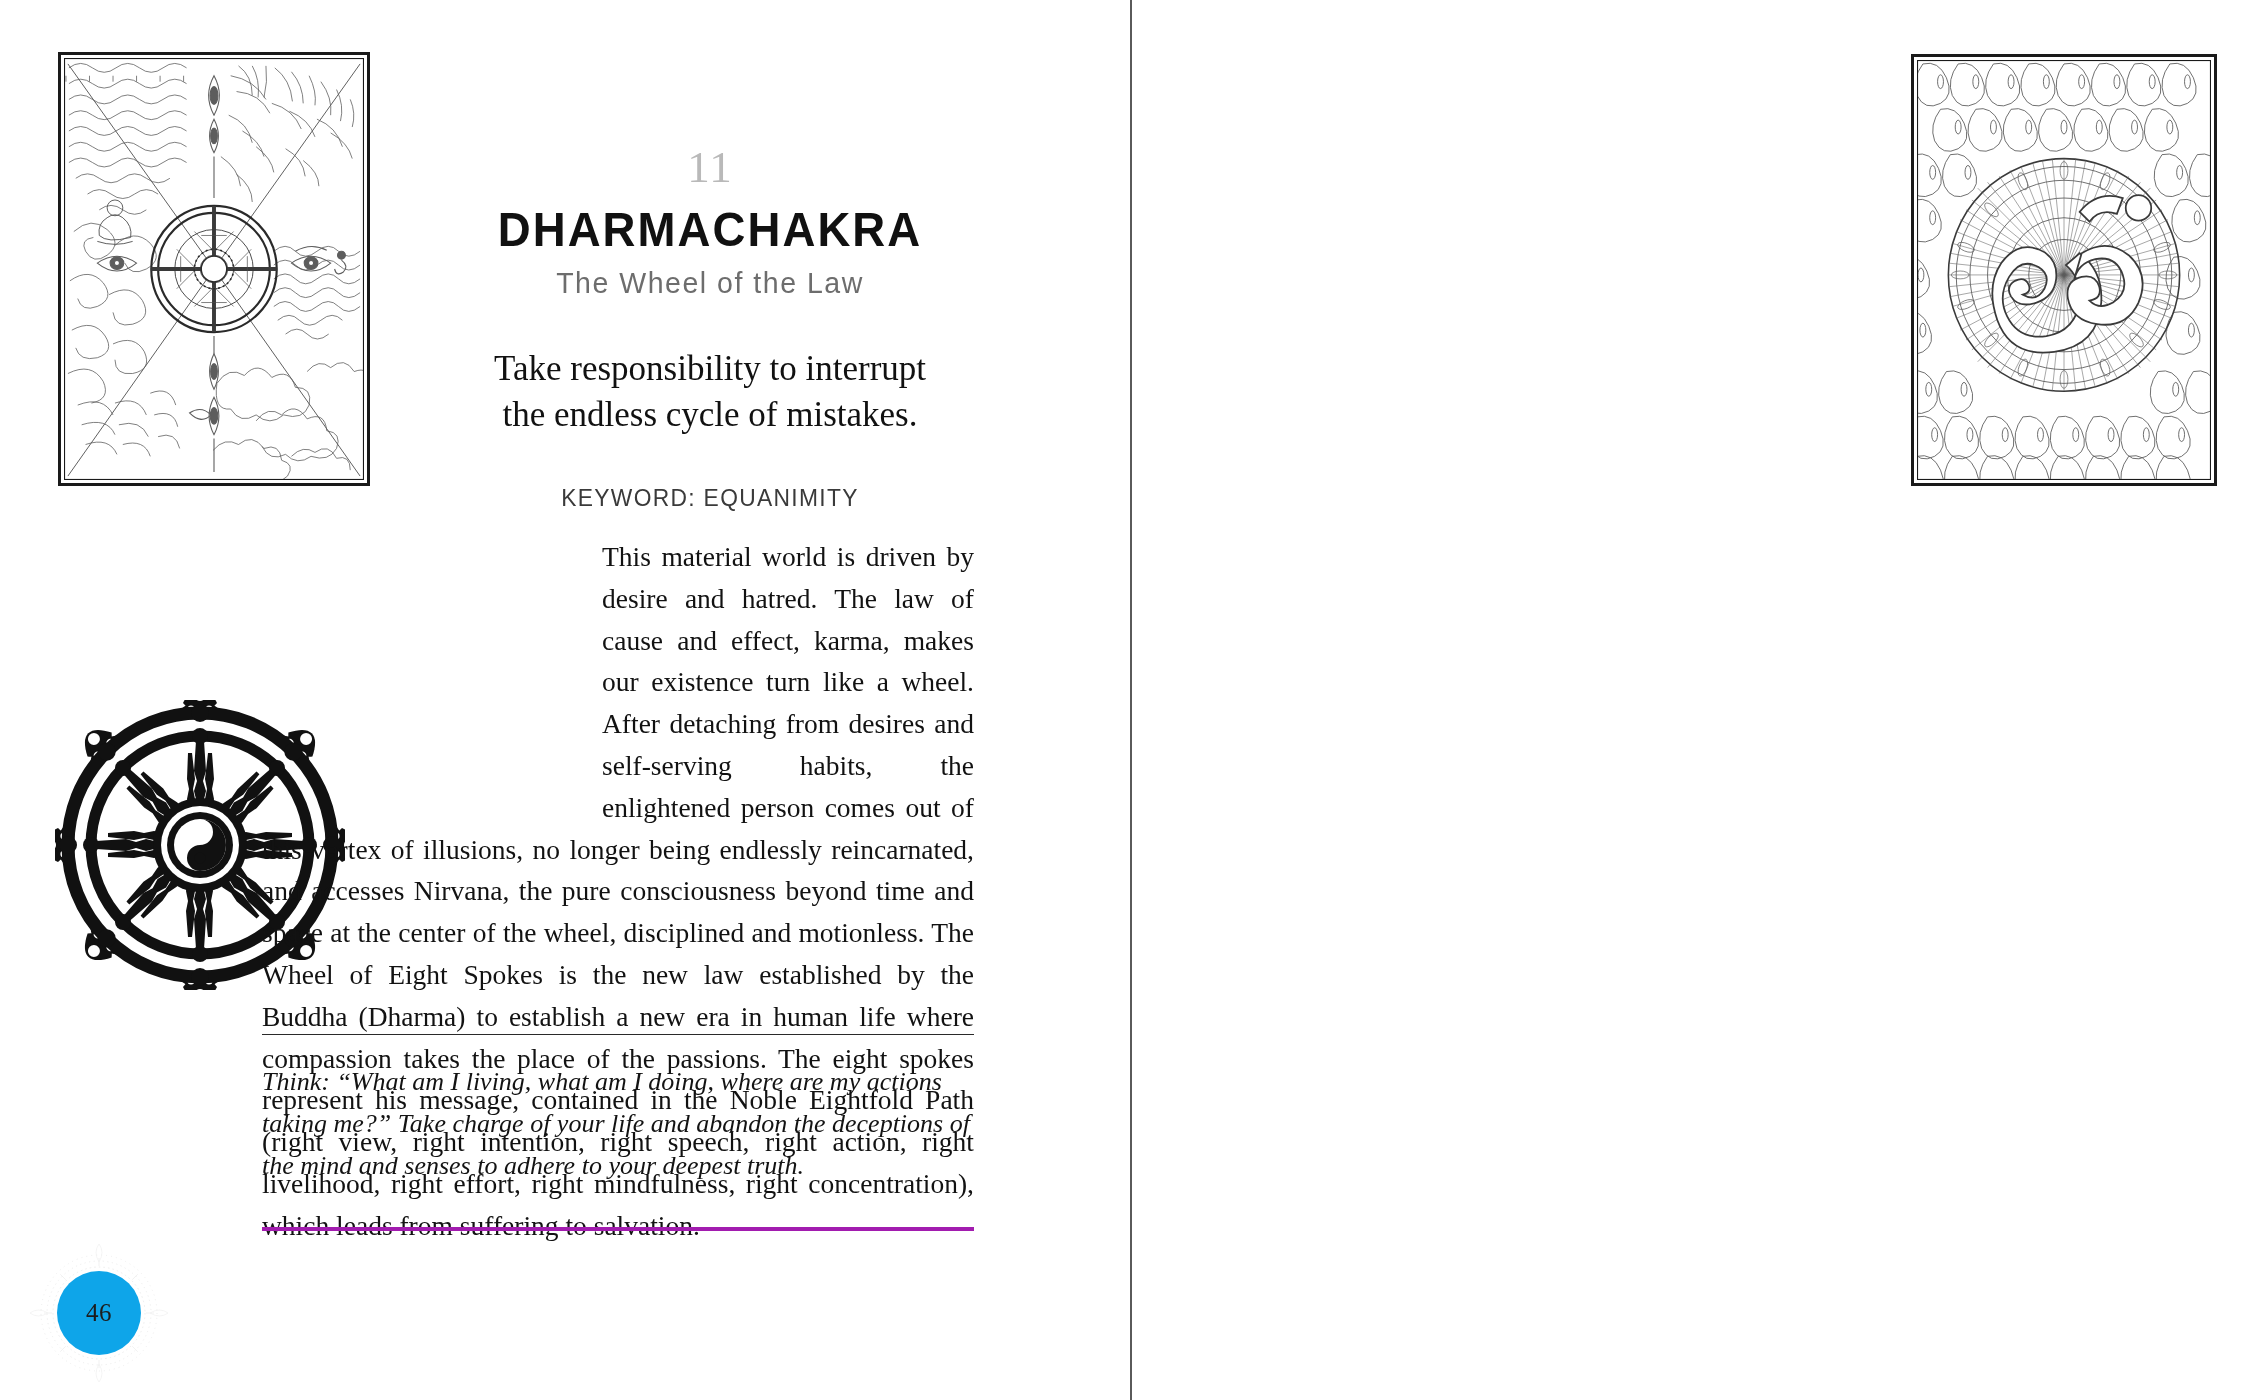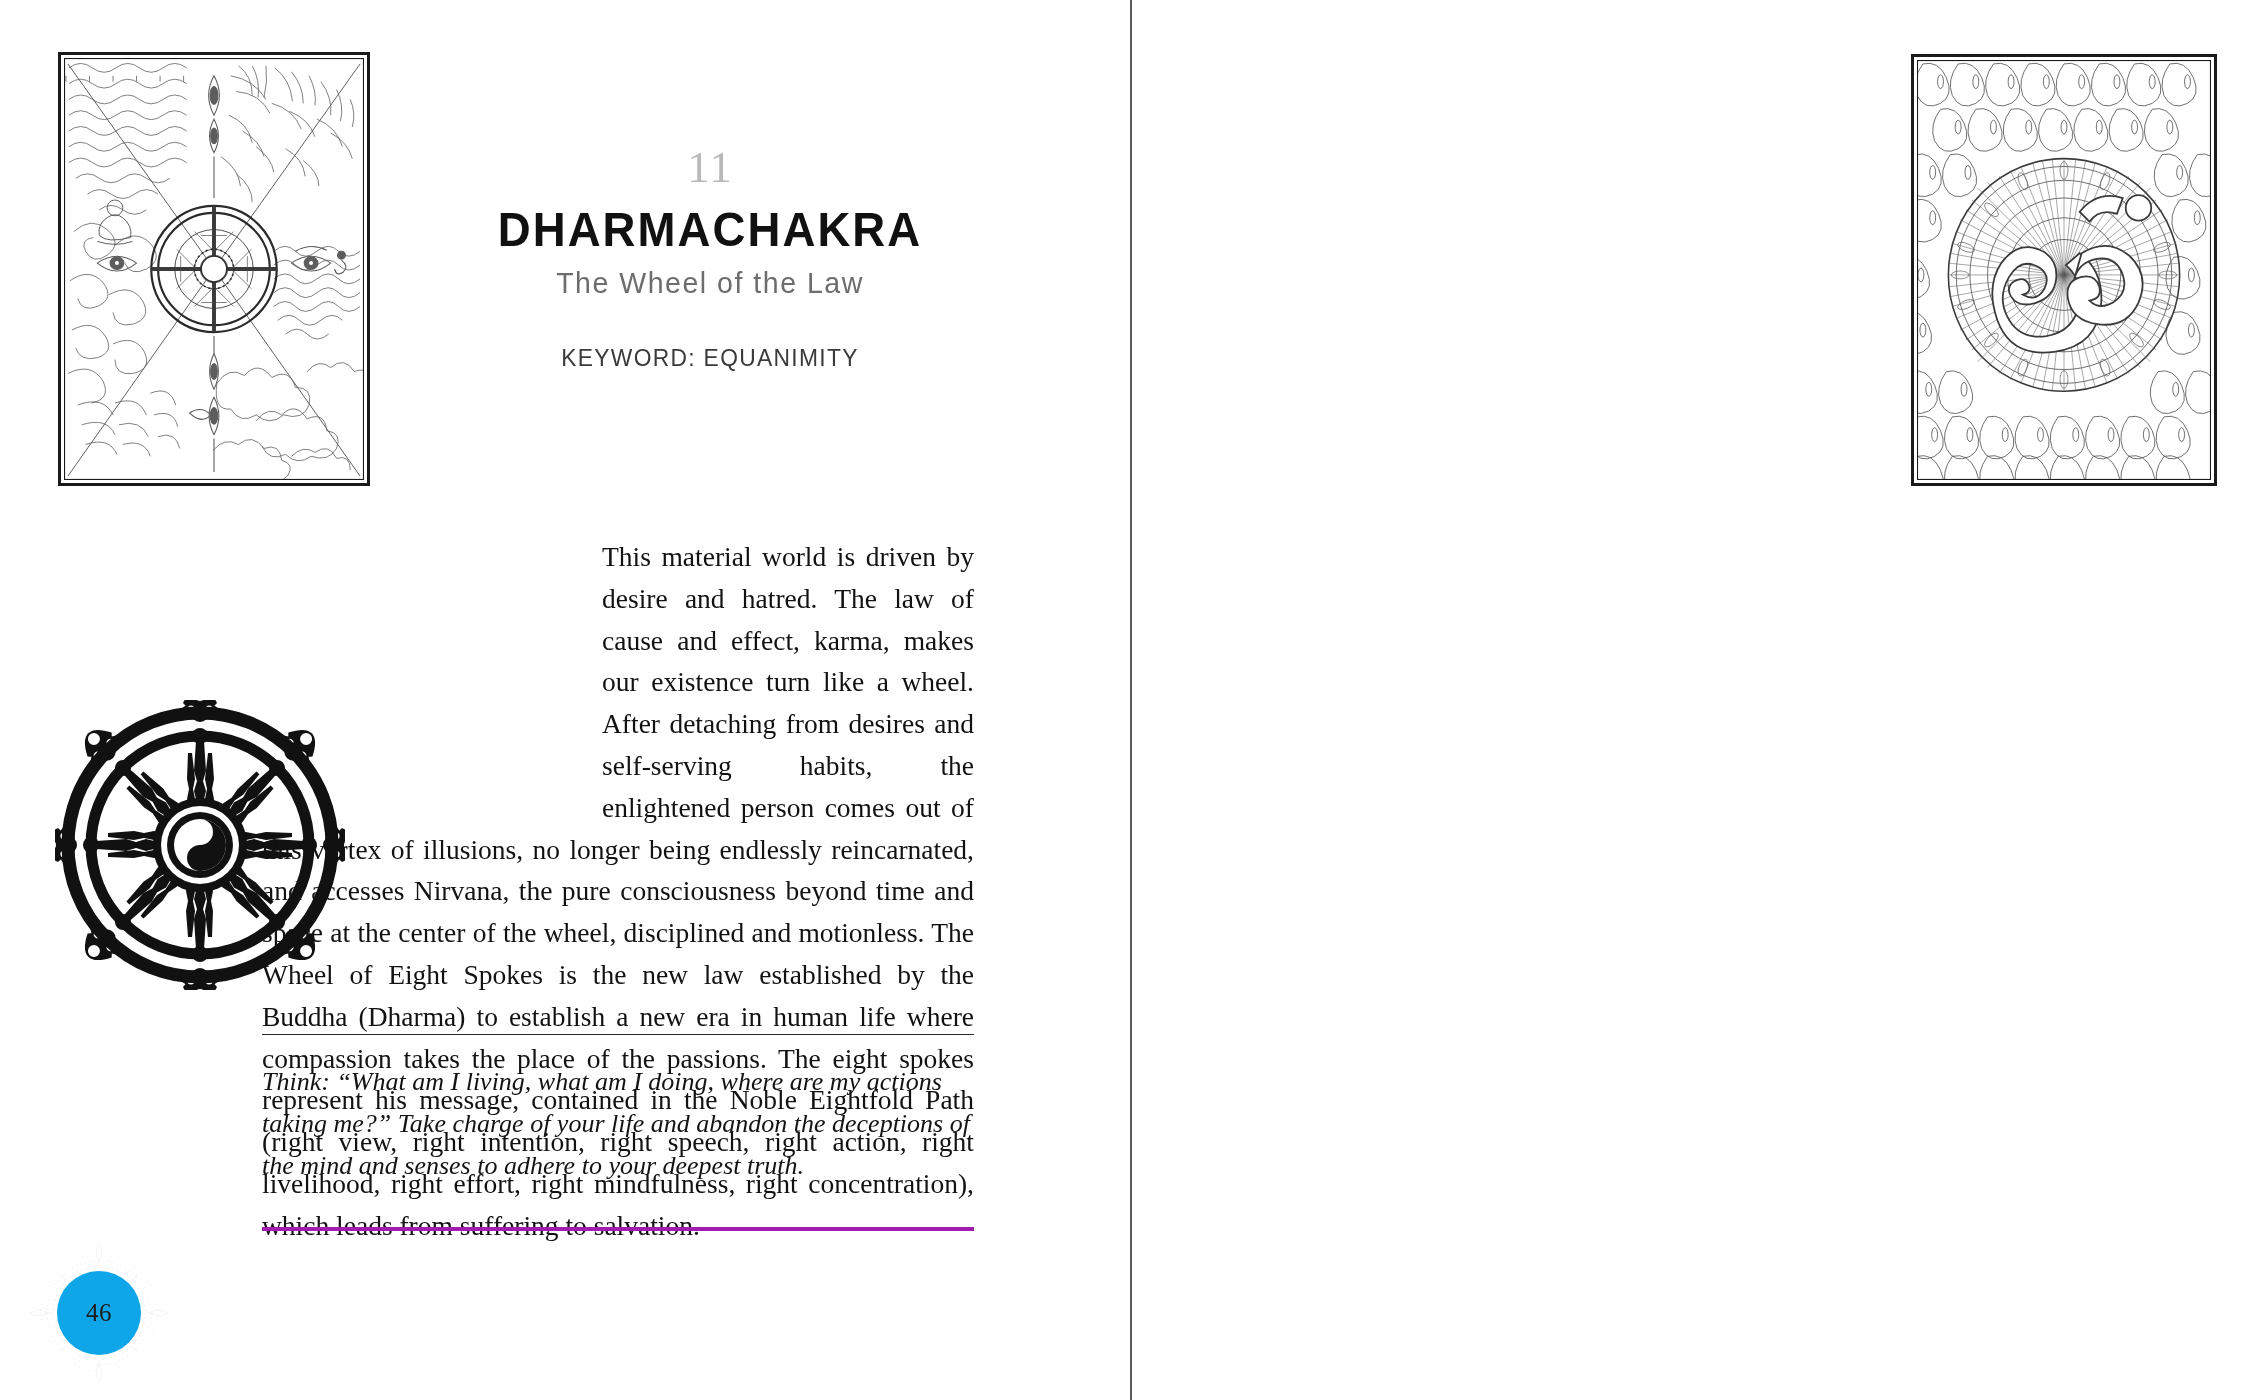--- a/index.html
+++ b/index.html
@@ -219,20 +219,24 @@
           </g>
           <rect x="0.5" y="0.5" width="305" height="427" fill="none" stroke="#1a1a1a" stroke-width="1.2"></rect>
         </svg>
       </div>
     </div>
 
     <div class="head" style="left:400px;top:145px;width:620px;">
       <div class="chapter-num">11</div>
       <div class="chapter-title">DHARMACHAKRA</div>
       <div class="chapter-sub">The Wheel of the Law</div>
+      <div class="chapter-motto">
+        <div>Take responsibility to interrupt</div>
+        <div>the endless cycle of mistakes.</div>
+      </div>
       <div class="chapter-keyword">KEYWORD: EQUANIMITY</div>
     </div>
 
     <div class="symbol" style="left:55px;top:700px;width:290px;height:290px;">
       <svg viewBox="0 0 290 290">
         <g fill="#111111">
 
           <g>
             <g transform="translate(145,145)">
               <g>

